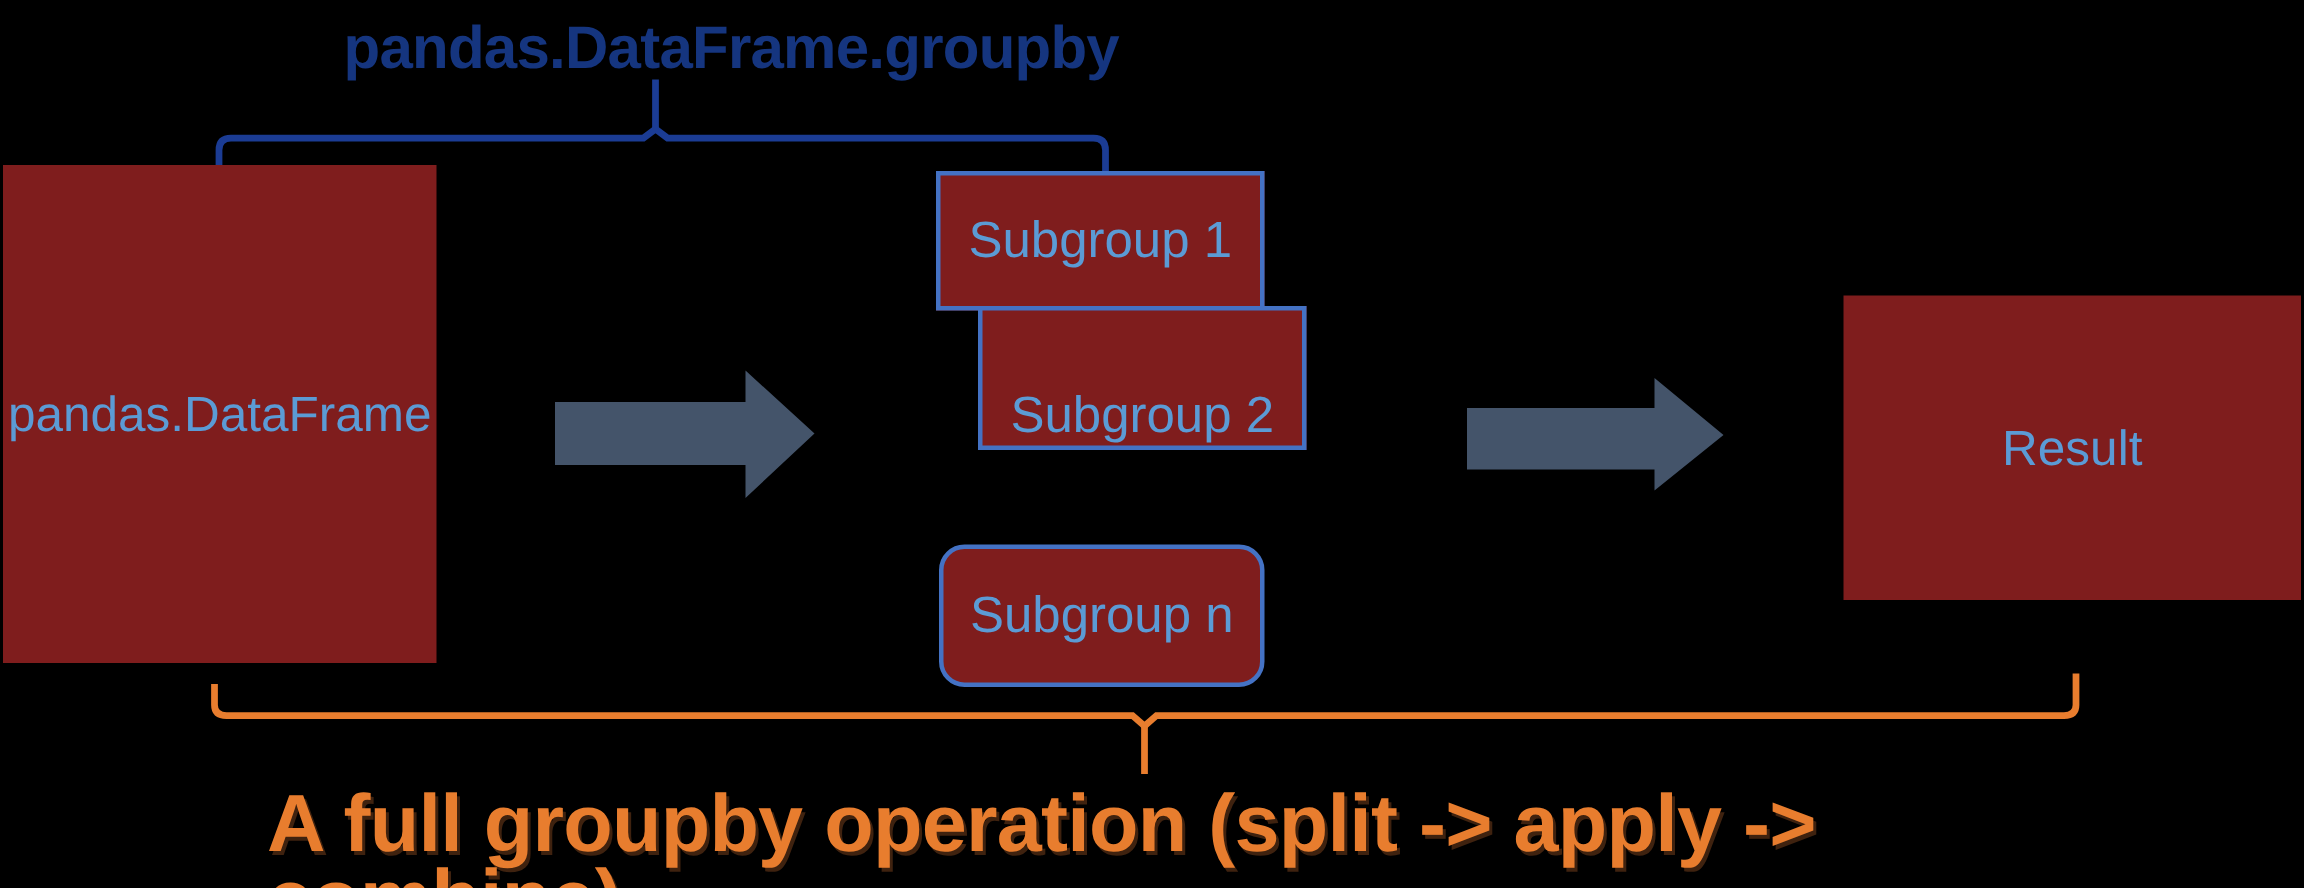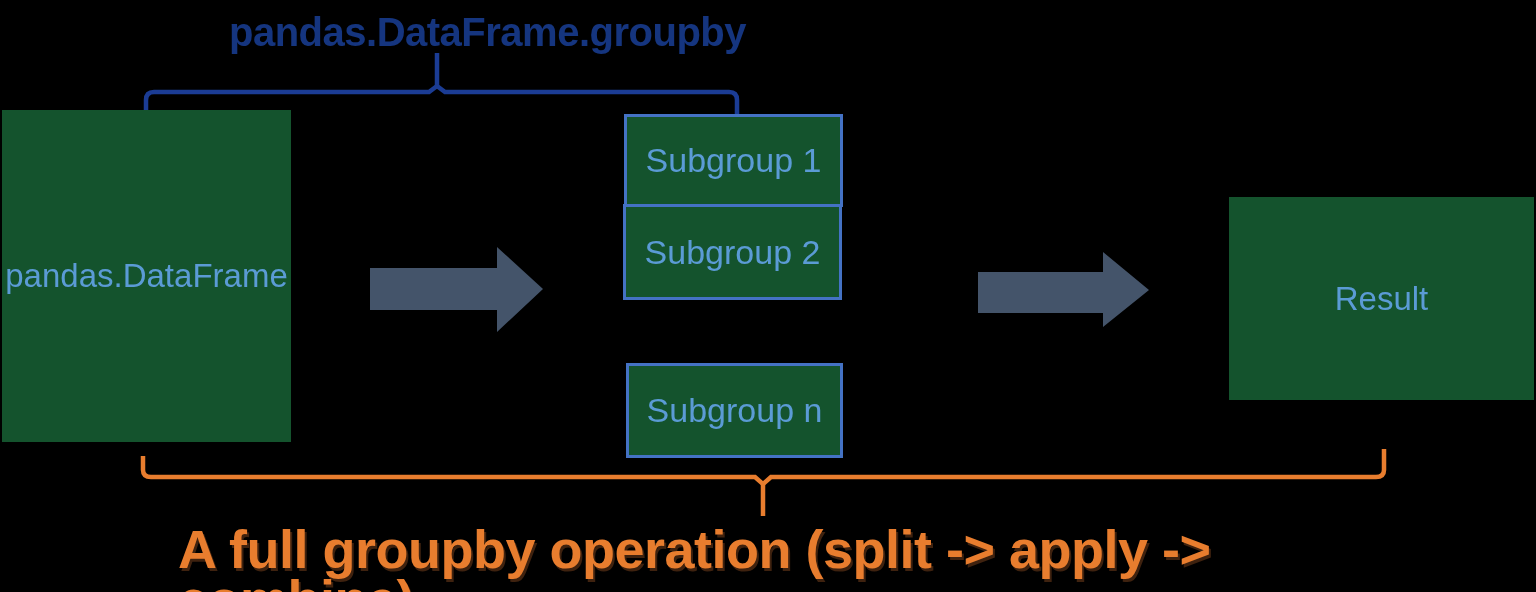--- a/index.html
+++ b/index.html
@@ -17,34 +17,34 @@
     width: 616px; height: 48px;
     line-height: 48px;
     text-align: right;
     font-size: 40px;
     font-weight: bold;
     color: #15357F;
     letter-spacing: -0.5px;
   }
   .box {
     position: absolute;
-    background: #14532d;
+    background: #7f1d1d;
     display: flex;
     align-items: center;
     justify-content: center;
     color: #5B9BD5;
     font-size: 33px;
     box-sizing: border-box;
   }
   .box.source { left: 2px; top: 110px; width: 289px; height: 332px; }
   .box.result { left: 1229px; top: 197px; width: 305px; height: 203px; }
   .box.subgroup { border: 3px solid #4472C4; font-size: 34px; }
   .box.sub1 { left: 624px; top: 114px; width: 219px; height: 93px; }
-  .box.sub2 { left: 623px; top: 204px; width: 219px; height: 96px; }
-  .box.subn { left: 626px; top: 363px; width: 217px; height: 95px; }
+  .box.sub2 { left: 652px; top: 204px; width: 219px; height: 96px; align-items: flex-end; }
+  .box.subn { left: 626px; top: 363px; width: 217px; height: 95px; border-radius: 17px; }
   .decor {
     position: absolute;
     left: 0; top: 0;
     width: 1536px; height: 592px;
     pointer-events: none;
   }
   .caption {
     position: absolute;
     left: 178px; top: 524px;
     width: 1200px; height: 50px;

